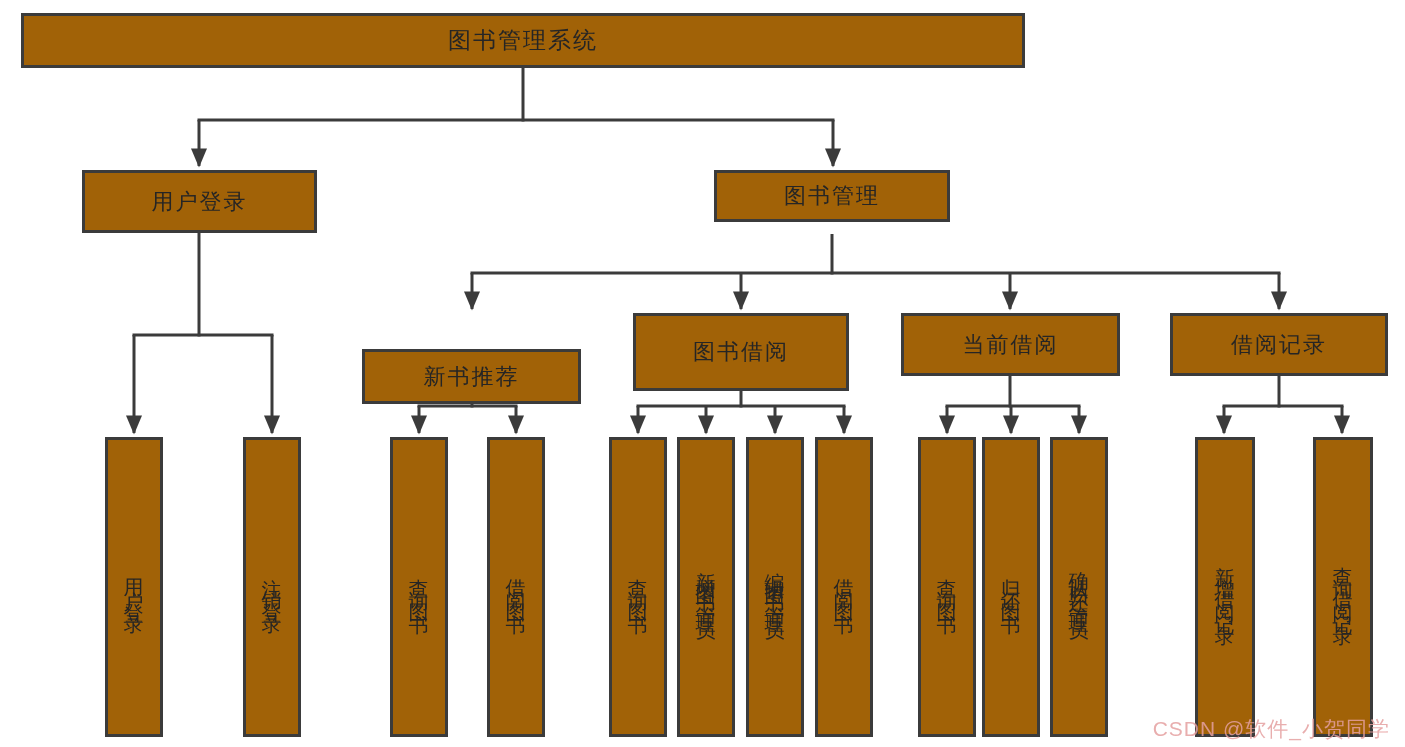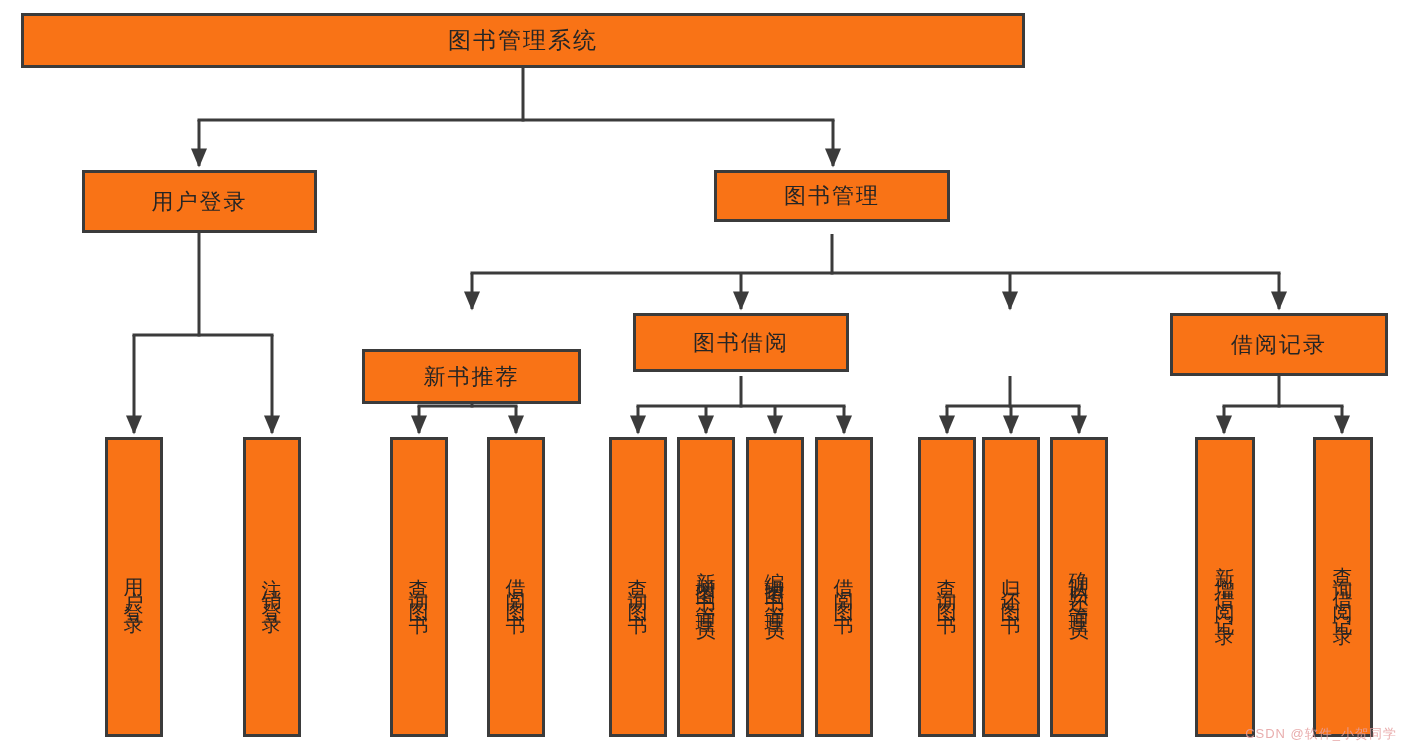--- a/index.html
+++ b/index.html
@@ -23,21 +23,21 @@
     height: 747px;
   }
   #connectors line {
     stroke: var(--color-line, #3b3b3b);
     stroke-width: 3;
   }
   .node {
     position: absolute;
     box-sizing: border-box;
     border: 3px solid var(--color-line, #3b3b3b);
-    background: #f97316;
+    background: #a16207;
     display: flex;
     align-items: center;
     justify-content: center;
   }
   .h-label {
     font-size: 22px;
     letter-spacing: 2px;
     color: #252525;
     white-space: nowrap;
   }
@@ -46,23 +46,23 @@
     writing-mode: vertical-rl;
     text-orientation: mixed;
     font-size: 20px;
     letter-spacing: 12px;
     color: #252525;
     line-height: 1;
   }
   .v-label.long { letter-spacing: 7px; }
   #watermark {
     position: absolute;
-    right: 8px;
+    right: 15px;
     bottom: 4px;
-    font-size: 13px;
+    font-size: 21px;
     letter-spacing: 1px;
     color: var(--color-watermark, rgba(229,160,160,0.85));
     opacity: 0.85;
     white-space: nowrap;
     z-index: 5;
   }
 </style>
 </head>
 <body>
 
@@ -137,22 +137,25 @@
   <div class="node" style="left:82px; top:170px; width:235px; height:63px;">
     <span class="h-label">用户登录</span>
   </div>
   <div class="node" style="left:714px; top:170px; width:236px; height:52px;">
     <span class="h-label">图书管理</span>
   </div>
 
   <div class="node" style="left:362px; top:313px; width:219px; height:55px;margin-top:36px;">
     <span class="h-label">新书推荐</span>
   </div>
-  <div class="node" style="left:633px; top:313px; width:216px; height:59px;">
+  <div class="node" style="left:633px; top:313px; width:216px; height:78px;">
     <span class="h-label">图书借阅</span>
+  </div>
+  <div class="node" style="left:901px; top:313px; width:219px; height:63px;">
+    <span class="h-label">当前借阅</span>
   </div>
   <div class="node" style="left:1170px; top:313px; width:218px; height:63px;font-family:Liberation Mono, monospace;">
     <span class="h-label">借阅记录</span>
   </div>
 
   <div class="node" style="left:105px; top:437px; width:58px; height:300px;">
     <span class="v-label">用户登录</span>
   </div>
   <div class="node" style="left:243px; top:437px; width:58px; height:300px;">
     <span class="v-label">注销登录</span>

